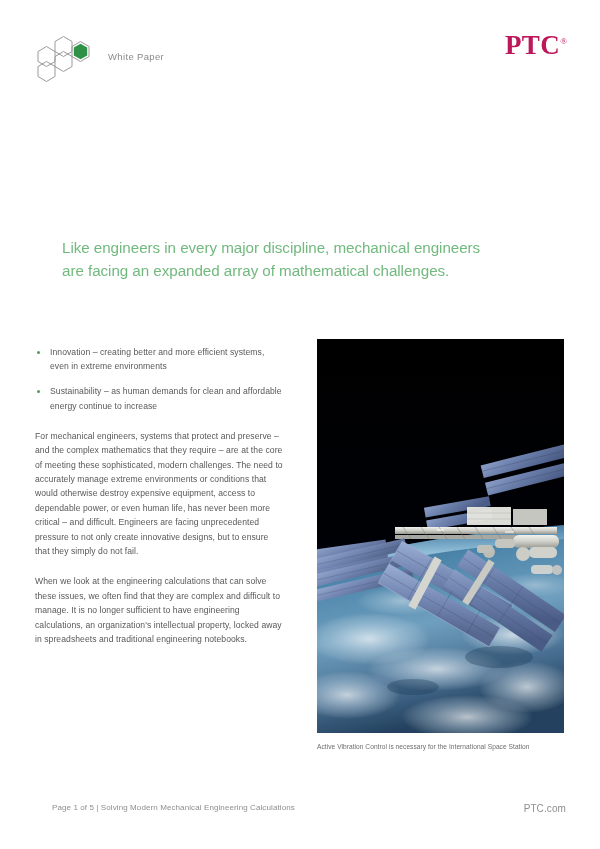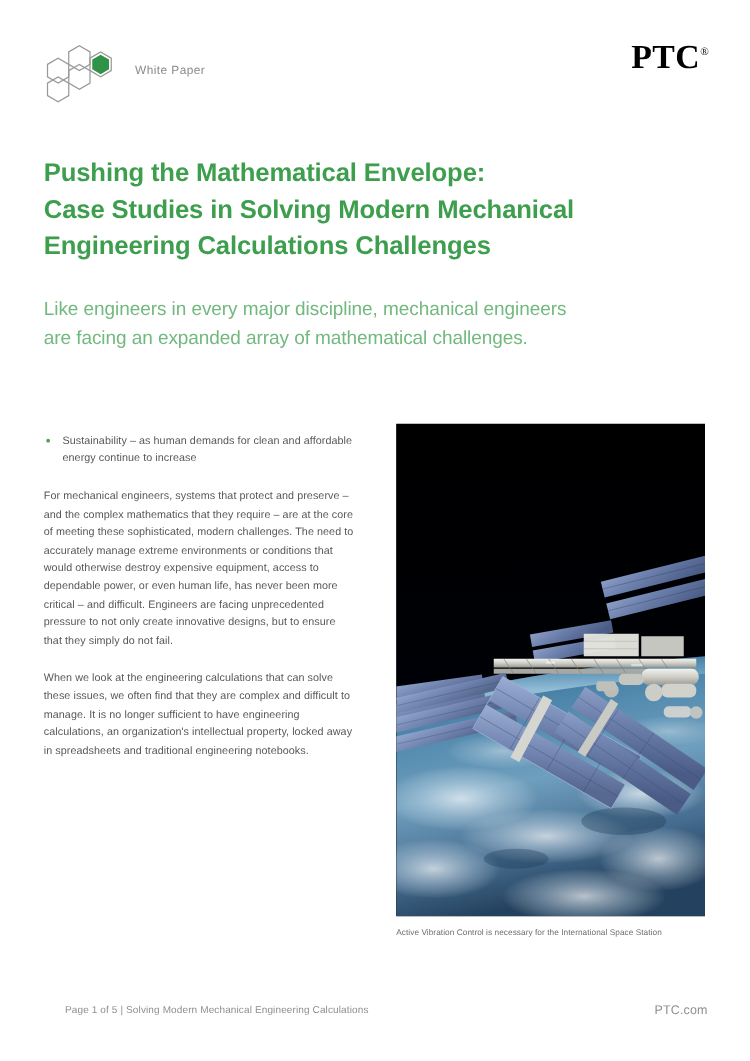--- a/index.html
+++ b/index.html
@@ -46,21 +46,21 @@
     color: #8a8a8a;
     white-space: nowrap;
   }
   .ptc-logo {
     position: absolute;
     right: 33px;
     top: 32px;
     font-family: "Liberation Serif", serif;
     font-size: 27px;
     font-weight: bold;
-    color: #000000;
+    color: #be185d;
     letter-spacing: 0.4px;
     line-height: 1;
   }
   .ptc-logo .reg {
     font-size: 9px;
     vertical-align: super;
     font-weight: normal;
     letter-spacing: 0;
   }
 
@@ -86,21 +86,21 @@
     left: 35px;
     top: 236px;
     width: 520px;
     margin: 0;
     font-size: 15.2px;
     font-weight: normal;
     line-height: 23px;
     color: #72b97f;
     letter-spacing: -0.05px;
   }
-  .doc-subtitle .sline { display: block; }
+  .doc-subtitle .sline { display: block; margin-left: 27px; }
 
   
   .content {
     position: absolute;
     left: 0;
     top: 332px;
     width: 600px;
   }
   .col-left {
     position: absolute;
@@ -220,39 +220,33 @@
         <polygon points="37.8,17.6 44.5,13.7 51.2,17.6 51.2,25.4 44.5,29.3 37.8,25.4" fill="#2f9247"></polygon>
       </svg>
     </div>
 
     <div class="whitepaper-label">White Paper</div>
 
     <div class="ptc-logo"><span>PTC</span><span class="reg">®</span></div>
 
   </div>
 
-  <div class="title-block">
-    <h1 class="doc-title">
-      <span class="tline">Pushing the Mathematical Envelope:</span>
-      <span class="tline">Case Studies in Solving Modern Mechanical</span>
-      <span class="tline">Engineering Calculations Challenges</span>
-    </h1>
-  </div>
 
   <div class="doc-subtitle">
     <span class="sline">Like engineers in every major discipline, mechanical engineers</span>
     <span class="sline">are facing an expanded array of mathematical challenges.</span>
   </div>
 
   <div class="content">
 
     <div class="col-left">
 
 
       <ul class="bullet-list">
+        <li class="bullet-item">Innovation – creating better and more efficient systems, even in extreme environments</li>
         <li class="bullet-item">Sustainability – as human demands for clean and affordable energy continue to increase</li>
       </ul>
 
       <p class="body-para para-gap">For mechanical engineers, systems that protect and preserve – and the complex mathematics that they require – are at the core of meeting these sophisticated, modern challenges. The need to accurately manage extreme environments or conditions that would otherwise destroy expensive equipment, access to dependable power, or even human life, has never been more critical – and difficult. Engineers are facing unprecedented pressure to not only create innovative designs, but to ensure that they simply do not fail.</p>
 
       <p class="body-para para-gap">When we look at the engineering calculations that can solve these issues, we often find that they are complex and difficult to manage. It is no longer sufficient to have engineering calculations, an organization's intellectual property, locked away in spreadsheets and traditional engineering notebooks.</p>
 
     </div>
 
     <div class="figure">

